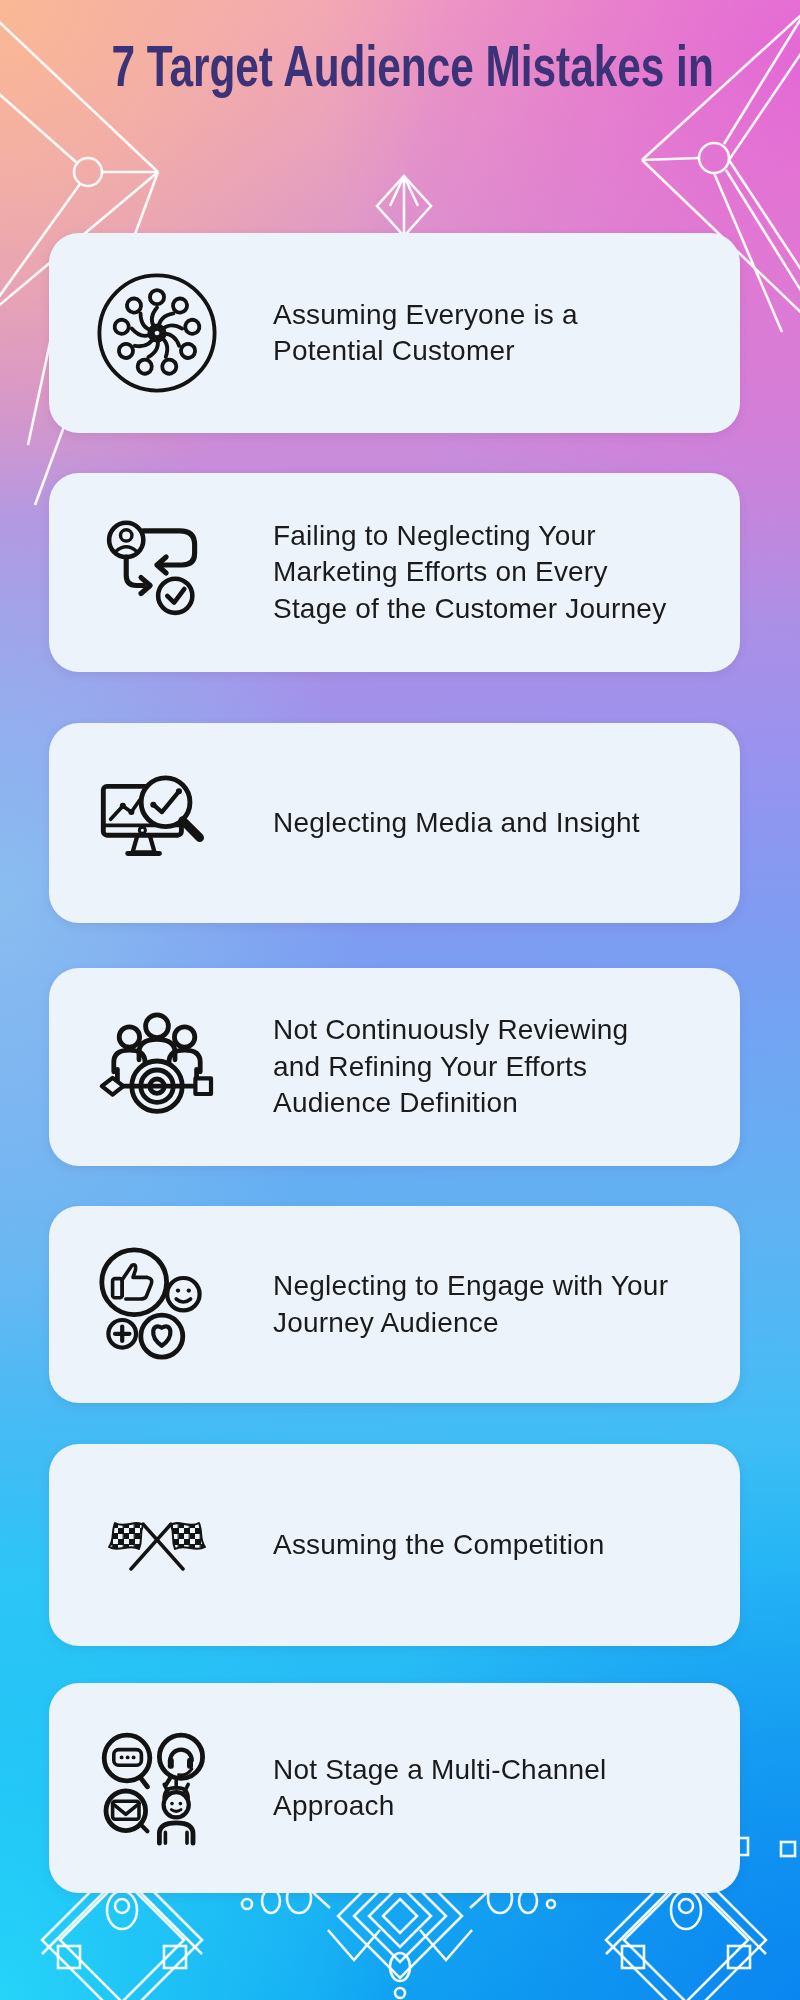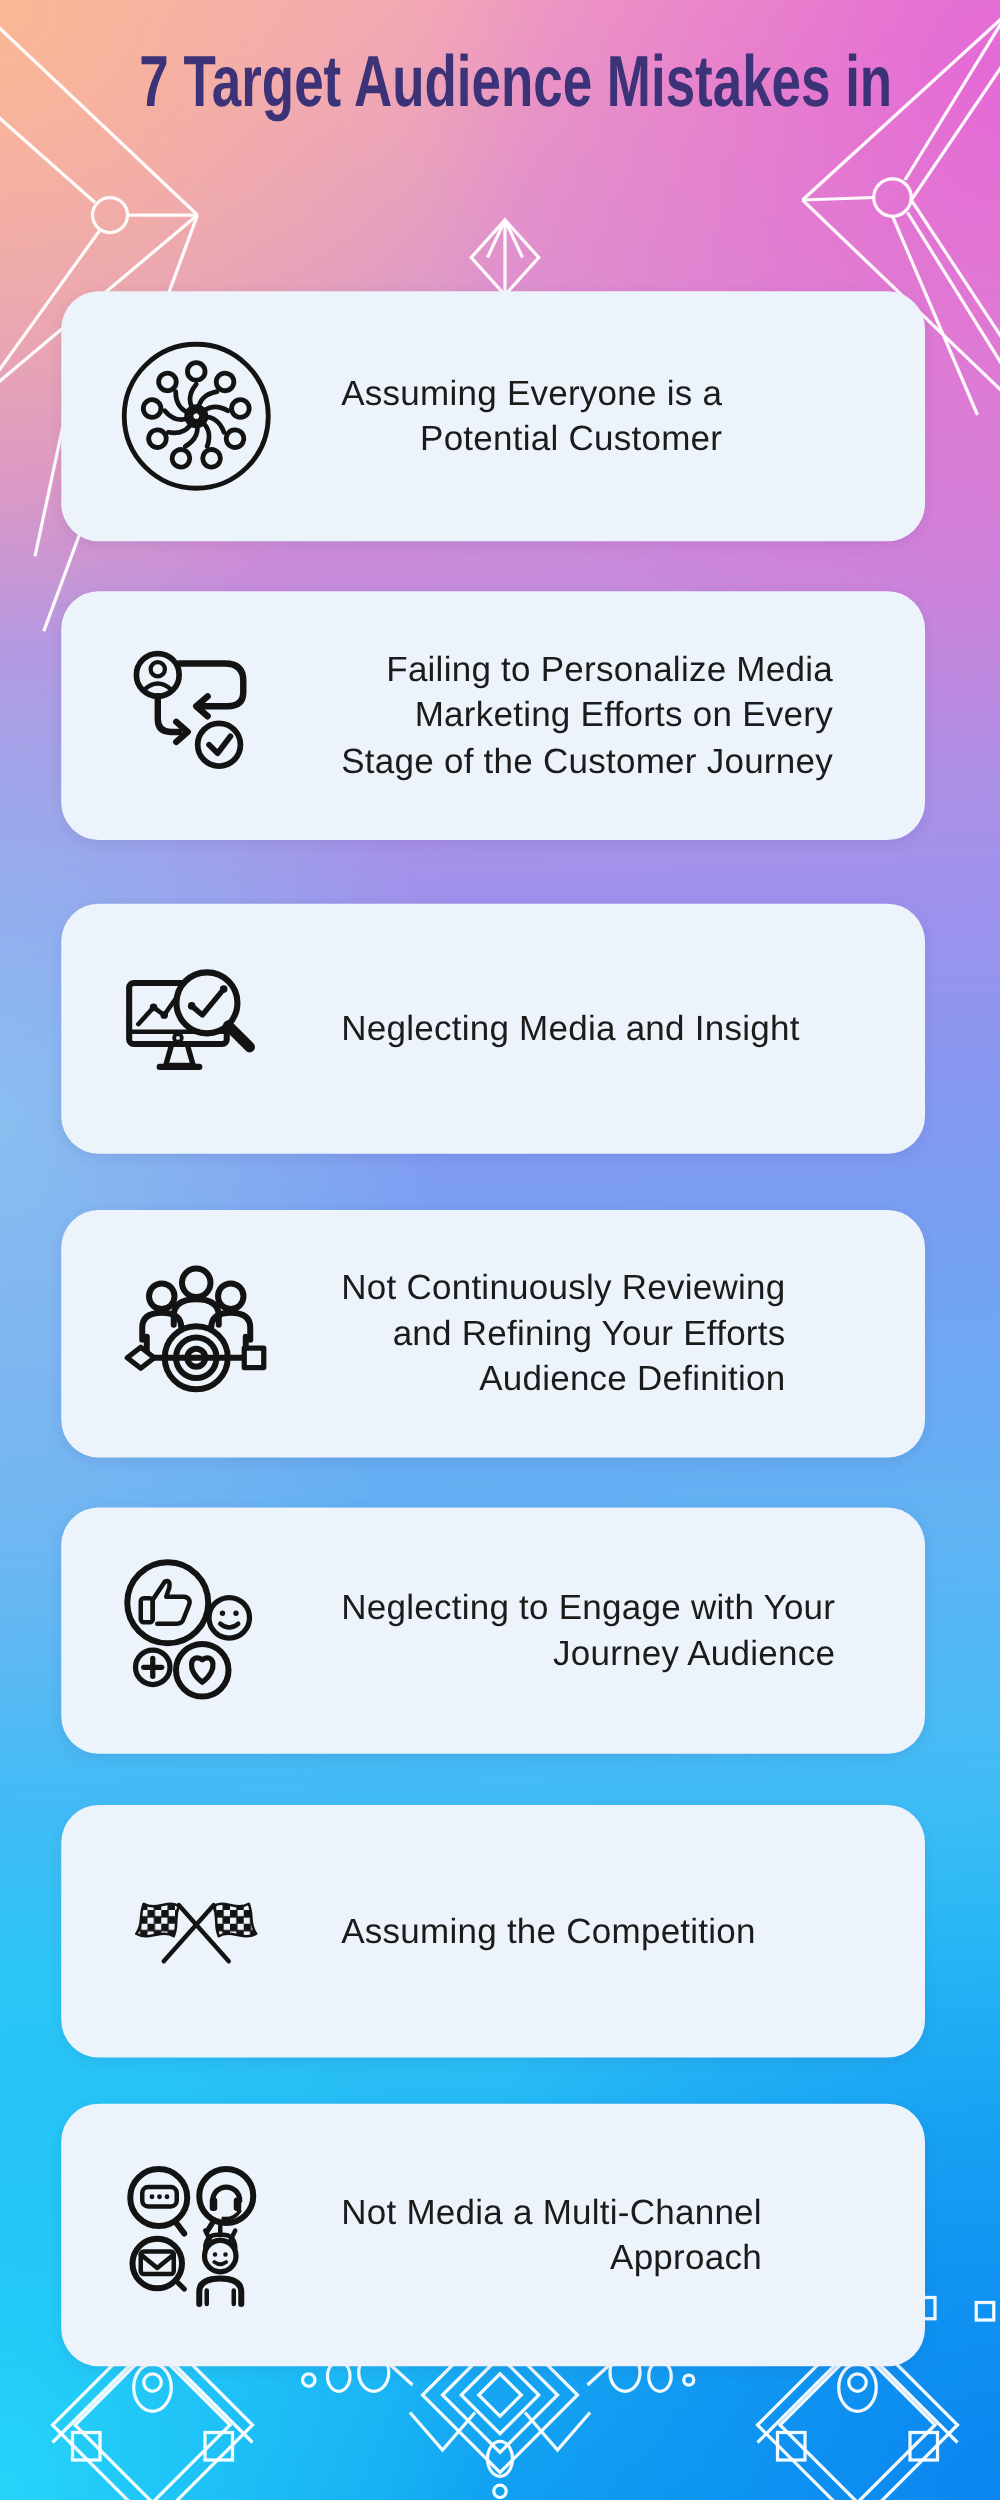--- a/index.html
+++ b/index.html
@@ -16,21 +16,21 @@
   }
   .decor{position:absolute;left:0;top:0;z-index:1;pointer-events:none;}
   .decor *{fill:none;stroke:rgba(255,255,255,.95);stroke-width:2.6;}
   .title{position:absolute;top:30px;left:0;width:100%;z-index:3;
     color:#3c3277;font-weight:bold;font-size:58px;line-height:71px;text-align:center;}
   .tline{display:inline-block;transform:scaleX(.73);transform-origin:50% 50%;white-space:nowrap;letter-spacing:0;}
   .card{position:absolute;left:49px;width:691px;background:#edf3fb;border-radius:30px;z-index:2;
     display:flex;align-items:center;box-shadow:0 3px 10px rgba(60,50,120,.10);}
   .icon-box{flex:0 0 136px;margin-left:40px;display:flex;justify-content:center;align-items:center;}
   .card-text{font-size:28px;line-height:36.5px;color:#1b1b1b;white-space:pre-line;
-    margin-left:48px;margin-right:8px;letter-spacing:.2px;text-align:right;}
+    margin-left:48px;margin-right:8px;letter-spacing:.2px;}
   .ic{stroke:#131313;fill:none;stroke-linecap:round;stroke-linejoin:round;}
   .c1{top:233px;height:200px}.c2{top:473px;height:199px}.c3{top:723px;height:200px}
   .c4{top:968px;height:198px}.c5{top:1206px;height:197px}.c6{top:1444px;height:202px}
   .c7{top:1683px;height:210px}
 </style>
 </head>
 <body>
 
 <div class="page">
 
@@ -167,21 +167,21 @@
         <circle cx="23" cy="17" r="5" stroke-width="3"></circle>
         <path d="M14,31 Q23,23 32,31" stroke-width="3"></path>
         <path d="M38,13 H70 Q83,13 83,25 V33 Q83,43 72,43 H52" stroke-width="4.5"></path>
         <polyline points="58,36 50,43 58,50" stroke-width="4.5"></polyline>
         <path d="M23,36 V52 Q23,61 32,61 H38" stroke-width="4.5"></path>
         <polyline points="36,54 44,61 36,68" stroke-width="4.5"></polyline>
         <circle cx="66" cy="70" r="15" stroke-width="4"></circle>
         <path d="M59,70 L65,76 L74,64" stroke-width="4"></path>
       </svg>
     </div>
-    <div class="card-text">Failing to Personalize Media
+    <div class="card-text">Failing to Neglecting Your
 Marketing Efforts on Every
 Stage of the Customer Journey</div>
   </div>
 
   <div class="card c3">
     <div class="icon-box">
       <svg class="ic" width="122" height="122" viewBox="0 0 100 100">
         <rect x="6" y="20" width="64" height="40" rx="3" stroke-width="4"></rect>
         <line x1="6" y1="52" x2="70" y2="52" stroke-width="3"></line>
         <circle cx="38" cy="56" r="2.5" stroke-width="2.5"></circle>
@@ -285,17 +285,17 @@
         <circle cx="66" cy="64" r="10.5" stroke-width="3.5"></circle>
         <path d="M56,59 Q56,49 66,50 Q76,49 76,59" stroke-width="3"></path>
         <path d="M59,53 L56,47 M66,50 L66,44 M73,53 L76,47" stroke-width="3"></path>
         <circle cx="62.5" cy="63" r="1.5" fill="#131313" stroke="none"></circle>
         <circle cx="69.5" cy="63" r="1.5" fill="#131313" stroke="none"></circle>
         <path d="M62,68 Q66,71 70,68" stroke-width="2.5"></path>
         <path d="M52,96 V88 Q52,79 66,79 Q80,79 80,88 V96" stroke-width="4"></path>
         <path d="M57,96 V87 M75,96 V87" stroke-width="3"></path>
       </svg>
     </div>
-    <div class="card-text">Not Media a Multi-Channel
+    <div class="card-text">Not Stage a Multi-Channel
 Approach</div>
   </div>
 
 </div>
 
 </body></html>

